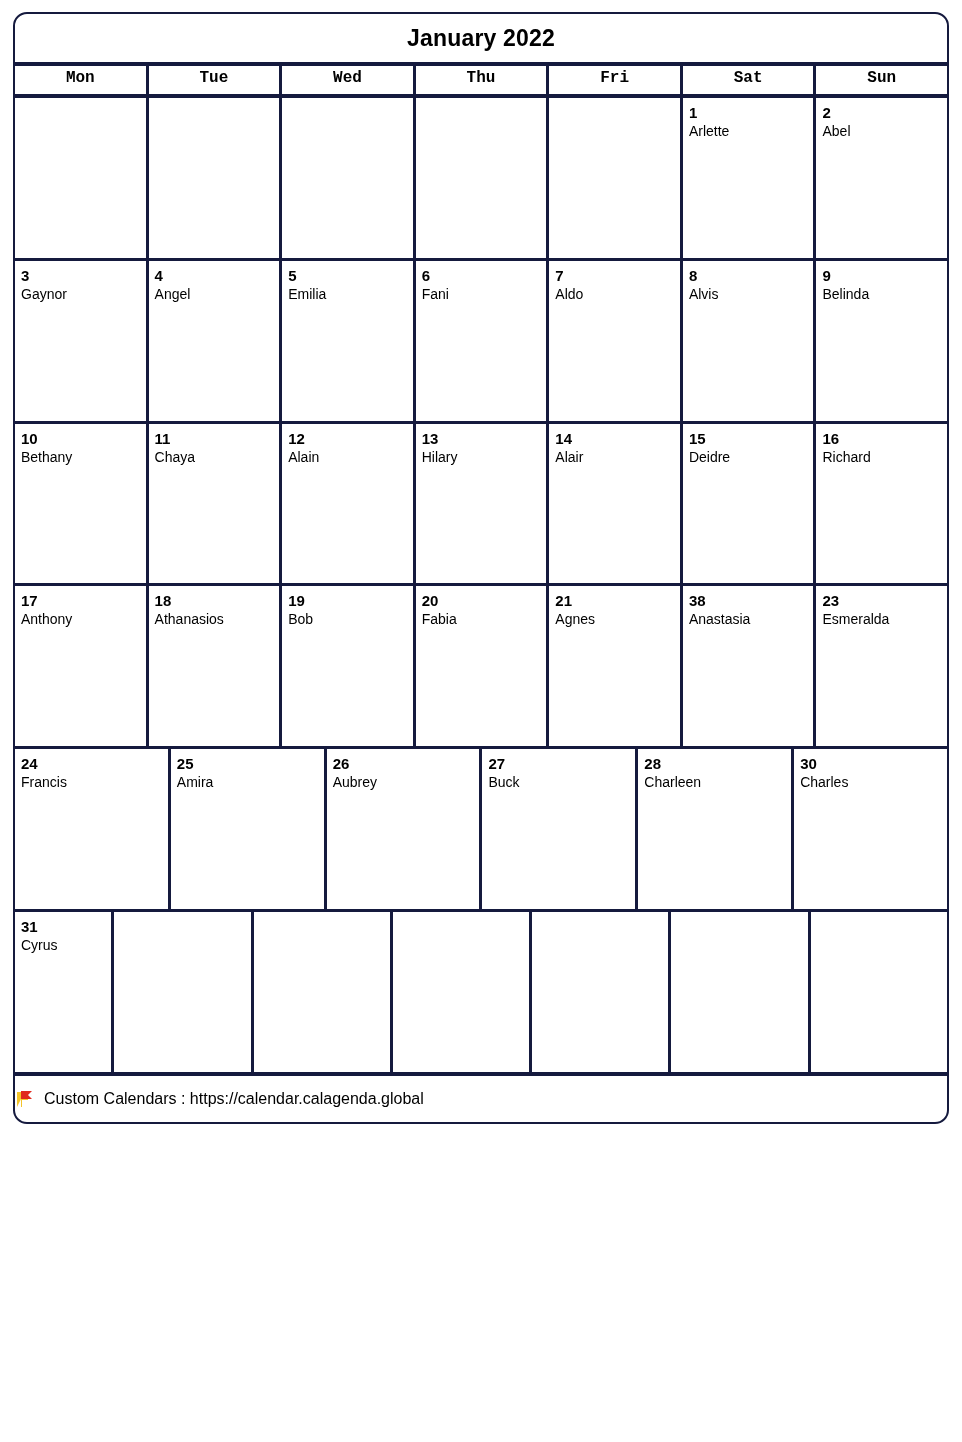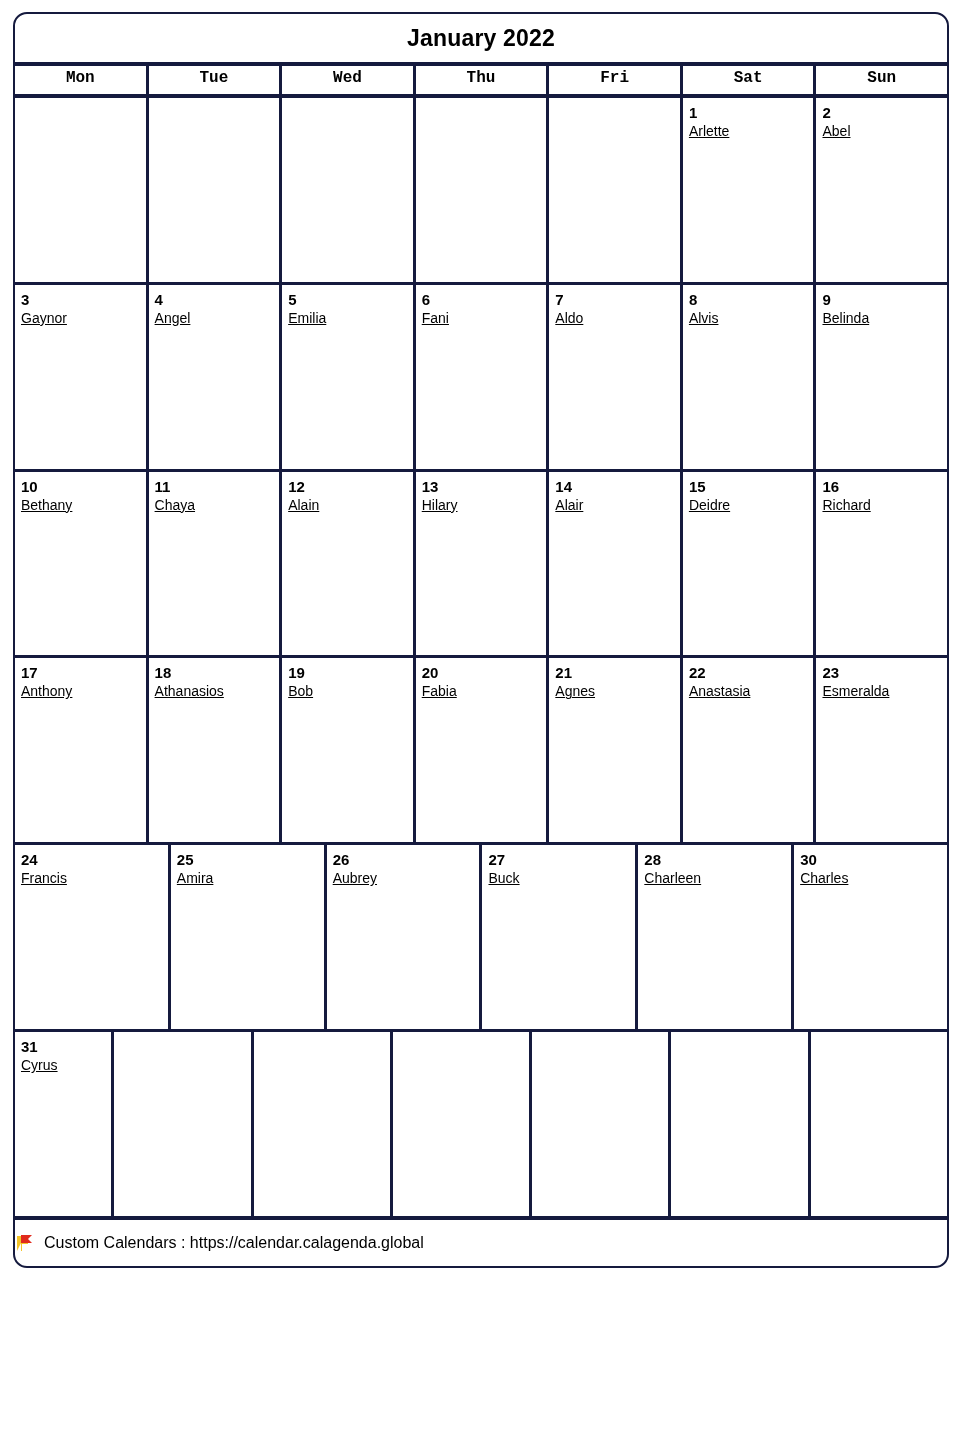--- a/index.html
+++ b/index.html
@@ -19,21 +19,21 @@
     position: relative;
     box-sizing: border-box;
     width: 962px;
     height: 1442px;
     padding: 12px 13px 10px 13px;
   }
 
   .calendar-frame {
     box-sizing: border-box;
     width: 936px;
-    height: 1256px;
+    height: 1112px;
     border: 2px solid #151a3e;
     border-radius: 14px;
     background: #ffffff;
     display: flex;
     flex-direction: column;
     overflow: hidden;
   }
 
   
   .calendar-title {
@@ -99,21 +99,20 @@
     font-weight: bold;
     line-height: 18px;
     height: 18px;
   }
   .day-name {
     display: block;
     font-size: 14px;
     font-weight: normal;
     line-height: 19px;
     white-space: nowrap;
-    text-decoration: underline;
   }
   .day-cell.empty .day-number,
   .day-cell.empty .day-name { visibility: hidden; }
 
   
   .calendar-footer {
     flex: 0 0 46px;
     display: flex;
     align-items: center;
     padding-left: 0;
@@ -256,21 +255,21 @@
             </div>
             <div class="day-cell">
               <span class="day-number">20</span>
               <span class="day-name">Fabia</span>
             </div>
             <div class="day-cell">
               <span class="day-number">21</span>
               <span class="day-name">Agnes</span>
             </div>
             <div class="day-cell">
-              <span class="day-number">22</span>
+              <span class="day-number">38</span>
               <span class="day-name">Anastasia</span>
             </div>
             <div class="day-cell">
               <span class="day-number">23</span>
               <span class="day-name">Esmeralda</span>
             </div>
           </div>
           <div class="week-row">
             <div class="day-cell">
               <span class="day-number">24</span>

